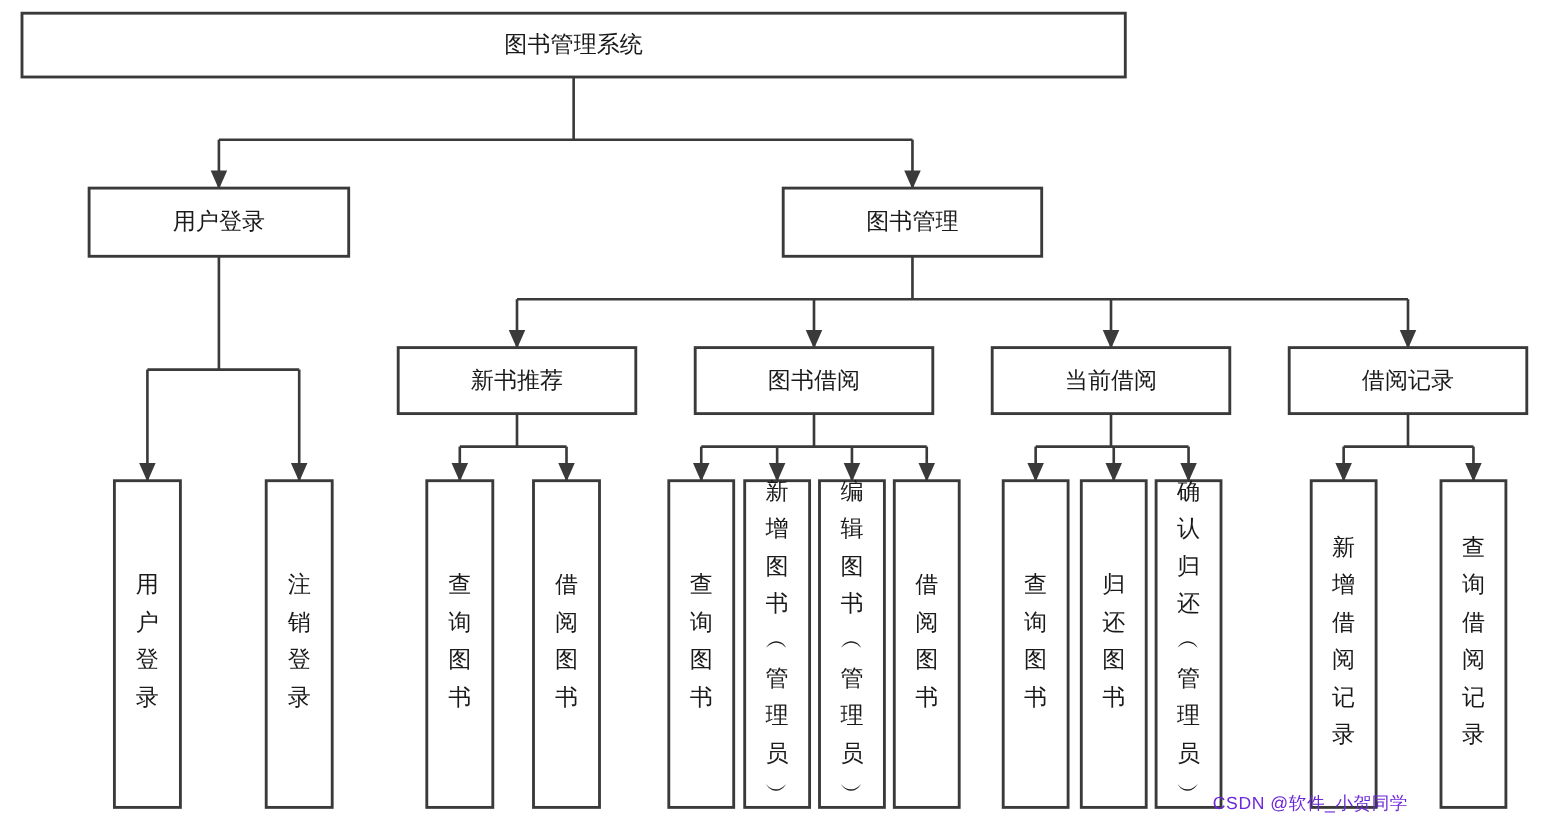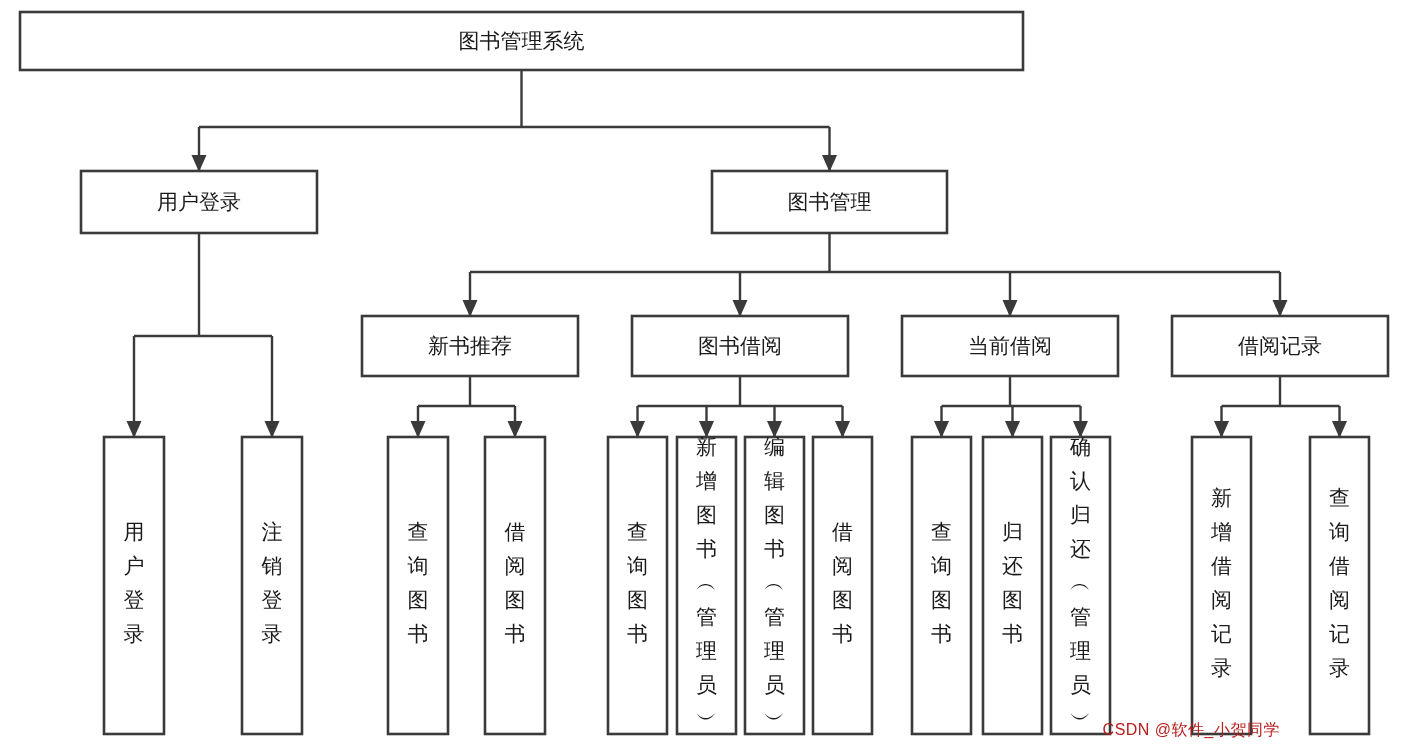--- a/index.html
+++ b/index.html
@@ -58,21 +58,21 @@
     font-size: 21px;
     fill: #1a1a1a;
     text-anchor: middle;
   }
   .watermark-text {
     position: absolute;
     right: 10px;
     bottom: 6px;
     font-family: "Liberation Sans", "DejaVu Sans", sans-serif;
     font-size: 16px;
-    color: #b91c1c;
+    color: #6d28d9;
     white-space: nowrap;
     letter-spacing: 0.5px;
     user-select: none;
     text-align: right;
   }
 </style>
 </head>
 <body>
 
 <div id="diagram-root">

